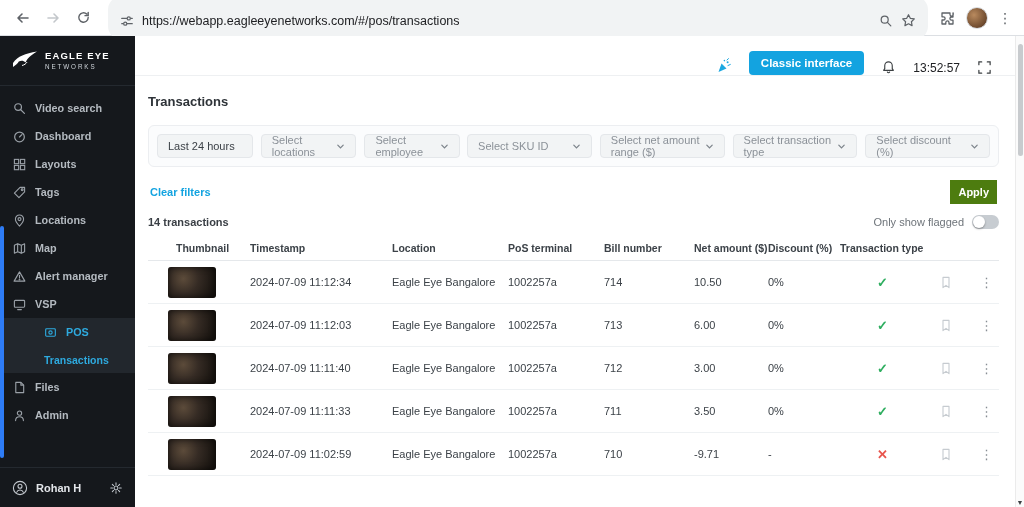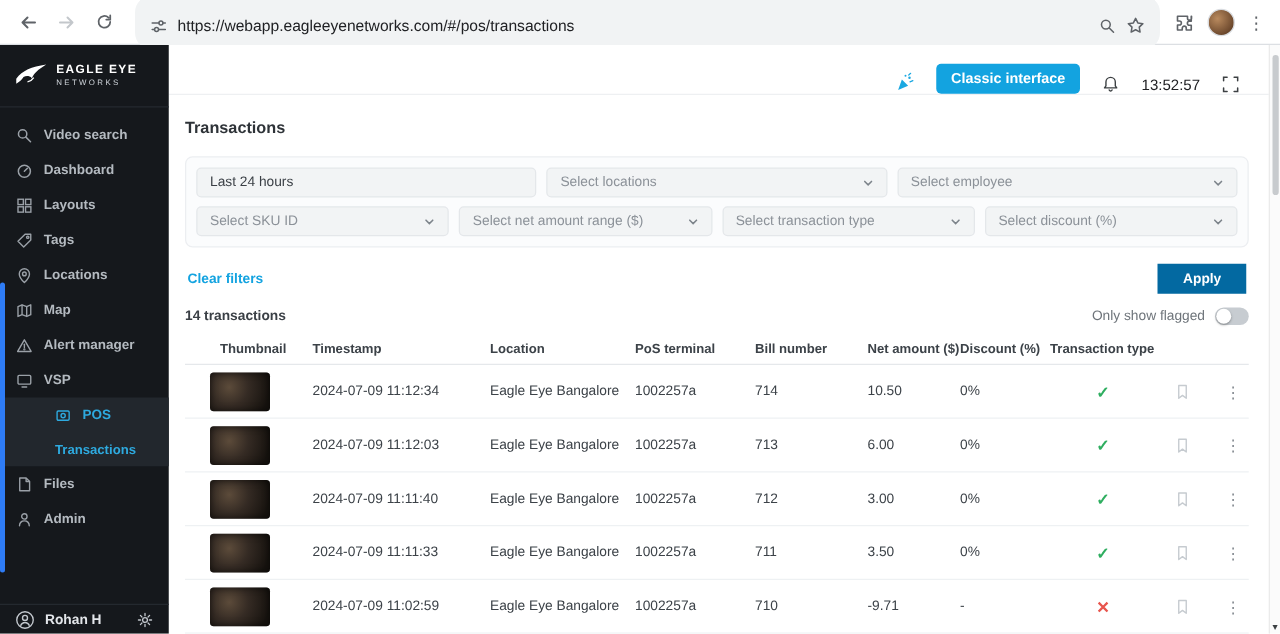--- a/index.html
+++ b/index.html
@@ -25,40 +25,40 @@
   .logo-row { display:flex; align-items:center; gap:7px; padding:12px 10px 13px 12px; border-bottom:1px solid #24292f; }
   .logo-title { font-size:9.5px; letter-spacing:.12em; color:#fff; font-weight:700; }
   .logo-sub { font-size:6.3px; letter-spacing:.3em; color:#cfd4da; margin-top:2px; }
   .nav { flex:1; display:flex; flex-direction:column; padding-top:8px; }
   .nav-item { display:flex; align-items:center; gap:9px; height:28px; padding:0 13px; font-size:10.8px; font-weight:600; color:#b4bac0; cursor:pointer; }
   .nav-item svg { stroke:#9aa0a7; }
   .pos-group { background:#22272d; }
   .nav-item.active { color:#2eaadf;padding-left:44px; }
   .nav-item.active svg { stroke:#2eaadf; }
   .sub-item { padding-left:38px; height:27px; color:#2eaadf; font-size:10.5px; }
-  .user-row { border-top:1px solid #24292f; height:24px; display:flex; align-items:center; gap:8px; padding:0 12px; color:#e3e6ea; font-size:11px; font-weight:600; }
+  .user-row { border-top:1px solid #24292f; height:40px; display:flex; align-items:center; gap:8px; padding:0 12px; color:#e3e6ea; font-size:11px; font-weight:600; }
   .user-gear { margin-left:auto; cursor:pointer; }
 
   
   .main { flex:1; display:flex; flex-direction:column; background:#fff; min-width:0; }
   .topbar { height:40px; flex-shrink:0; display:flex; align-items:flex-end; justify-content:flex-end; gap:17px; padding:0 32px 0 16px; border-bottom:1px solid #eef0f2; }
   .classic-btn { background:#13a3e0; color:#fff; border:none; border-radius:4px; font-family:inherit; font-size:11.5px; font-weight:700; padding:6px 12px; cursor:pointer; }
   .clock { font-size:12px; color:#202124; }
   .content { flex:1; padding:12px 25px 0 13px; min-width:0; }
   .page-title { font-size:13px; font-weight:700; color:#2e3338; margin:6px 0 16px; }
 
   
-  .filter-panel { border:1px solid #eceef1; background:#fbfcfd; border-radius:6px; padding:8px; display:flex; flex-direction:column; gap:7px; }
+  .filter-panel { border:1px solid #eceef1; background:#fbfcfd; border-radius:6px; padding:8px; display:flex; flex-direction:row; gap:7px; }
   .filter-row { display:flex; gap:8px; }
   .ffield { flex:1; height:24px; background:#f2f4f5; border:1px solid #e4e7ea; border-radius:4px; display:flex; align-items:center; justify-content:space-between; padding:0 10px; font-size:11px; color:#8b9198; cursor:pointer; }
   .ffield .val { color:#3a3f45; }
 
   .actions-row { display:flex; justify-content:space-between; align-items:center; margin:13px 2px 11px;gap:32px; }
   .clear-link { color:#13a3e0; font-size:11px; font-weight:700; cursor:pointer; }
-  .apply-btn { background:#0369a1; color:#fff; border:none; border-radius:0; font-family:inherit; font-size:11px; font-weight:700; padding:6px 20px; cursor:pointer; }
+  .apply-btn { background:#4d7c0f; color:#fff; border:none; border-radius:0; font-family:inherit; font-size:11px; font-weight:700; padding:6px 8px; cursor:pointer; }
 
   .count-row { display:flex; justify-content:space-between; align-items:center; margin-bottom:7px; }
   .count { font-size:11px; font-weight:600; color:#3a3f45; }
   .toggle-wrap { display:flex; align-items:center; gap:8px; font-size:11px; color:#6e747a; }
   .toggle { width:27px; height:14px; border-radius:7px; background:#c7ccd1; position:relative; cursor:pointer; }
   .toggle .knob { position:absolute; left:1px; top:1px; width:12px; height:12px; border-radius:50%; background:#fff; box-shadow:0 1px 2px rgba(0,0,0,.35); }
 
   
   .thead, .trow { display:grid; grid-template-columns:74px 142px 116px 96px 90px 74px 72px 100px 36px 1fr; align-items:center; padding:0 10px 0 28px; }
   .thead { height:25px; font-size:10.5px; font-weight:700; color:#3c4248; border-bottom:1px solid #e5e8eb; }

